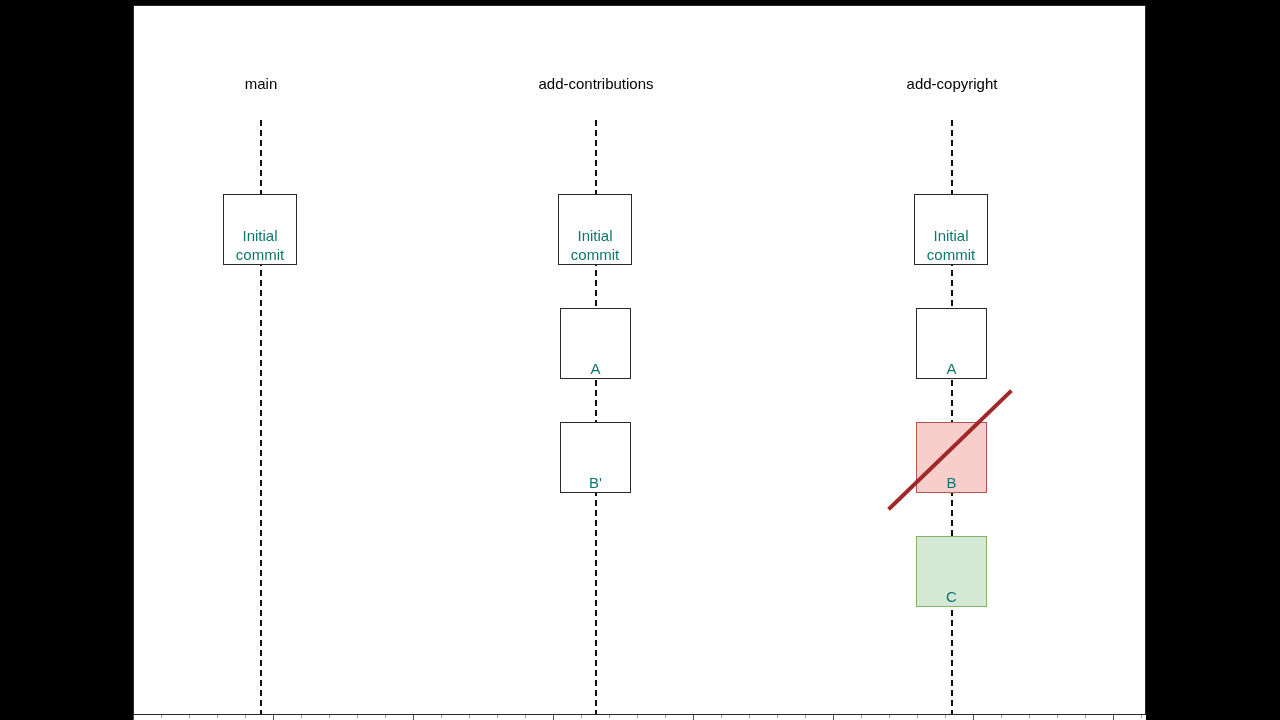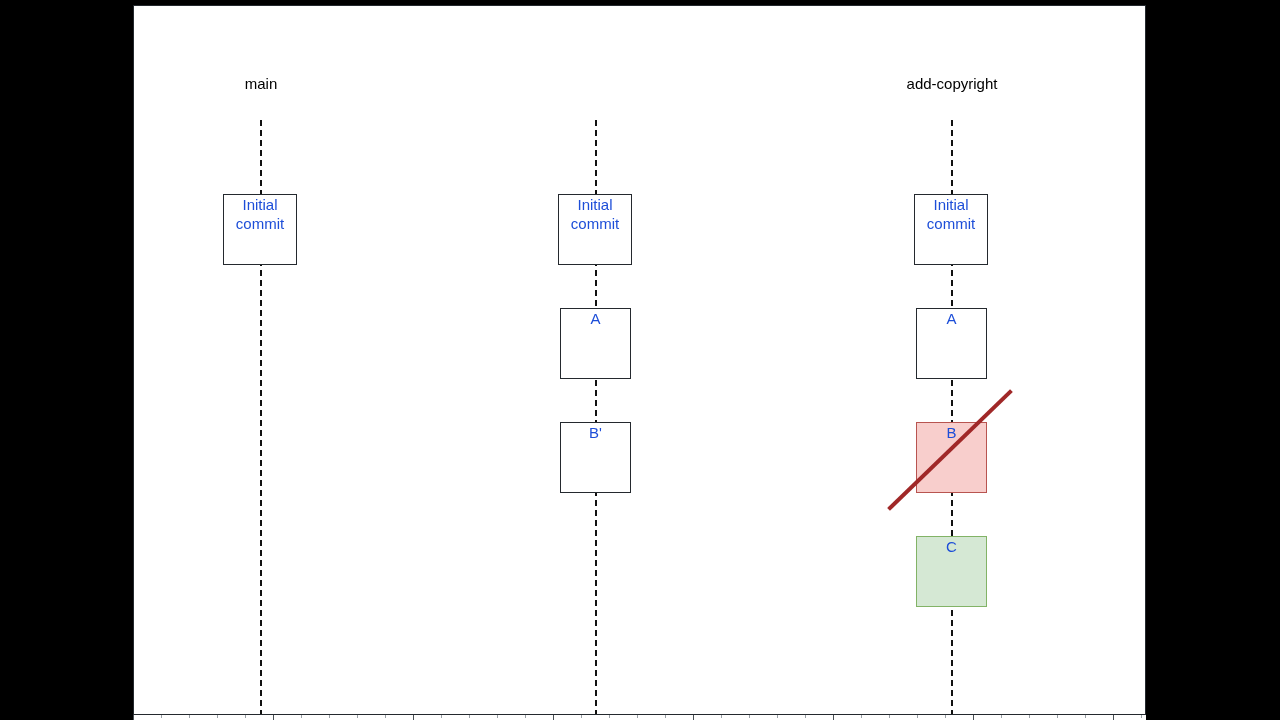--- a/index.html
+++ b/index.html
@@ -89,26 +89,26 @@
   
   .node {
     position: absolute;
     left: 84px;
     width: 71px;
     height: 71px;
     box-sizing: border-box;
     border: 1px solid #24292e;
     background: #ffffff;
     display: flex;
-    align-items: flex-start;
+    align-items: flex-end;
     justify-content: center;
     text-align: center;
     font-size: 15px;
     line-height: 19px;
-    color: #1d4ed8;
+    color: #0f766e;
     z-index: 3;
   }
   .node.wide {
     left: 82px;
     width: 74px;
   }
   .node.removed {
     background: #f8cecc;
     border: 1px solid #b85450;
   }
@@ -142,20 +142,21 @@
     <div class="lane" style="left:127px;">
       <div class="lane-label">main</div>
       <div class="lifeline"></div>
       <div class="node wide" style="top:188px;">
         <span class="node-label">Initial
 commit</span>
       </div>
     </div>
 
     <div class="lane" style="left:462px;">
+      <div class="lane-label">add-contributions</div>
       <div class="lifeline"></div>
 
       <div class="node wide" style="top:188px;">
         <span class="node-label">Initial
 commit</span>
       </div>
       <div class="node" style="top:302px;">
         <span class="node-label">A</span>
       </div>
       <div class="node" style="top:416px;">

